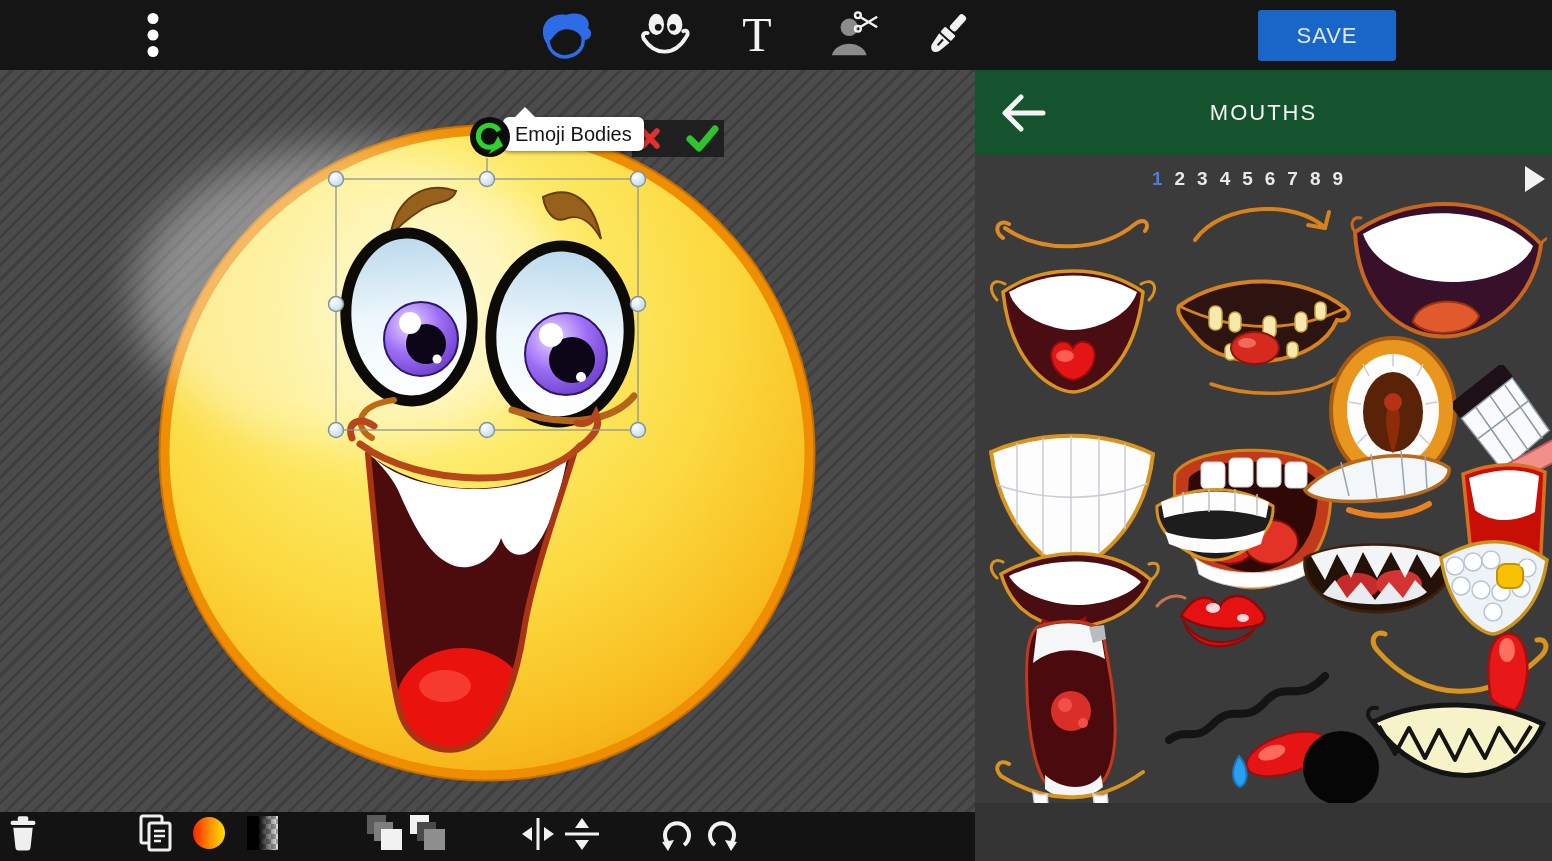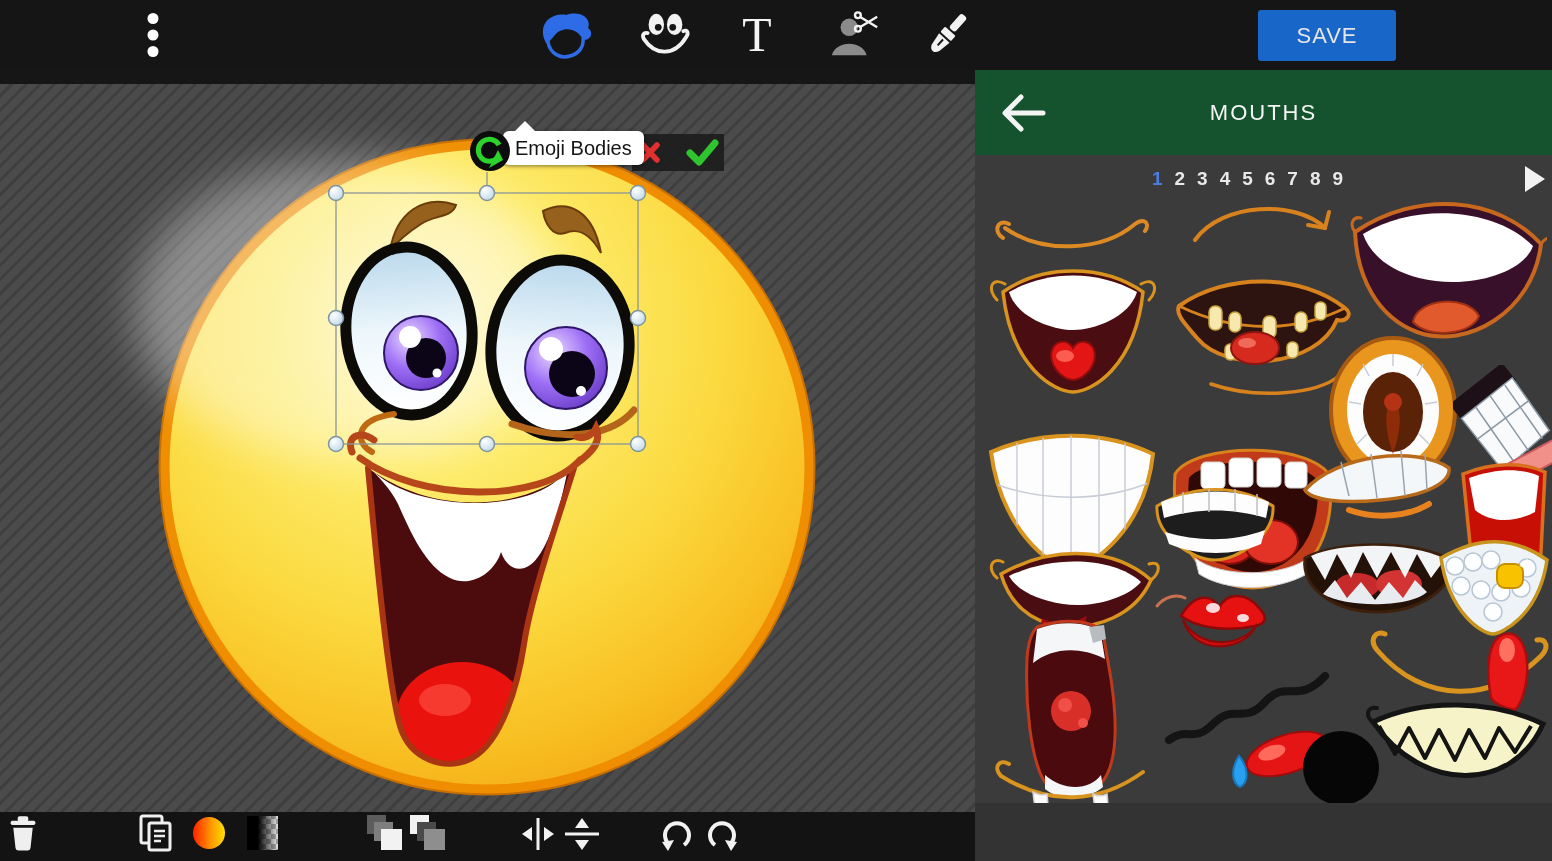--- a/index.html
+++ b/index.html
@@ -5,21 +5,21 @@
   html,body{margin:0;padding:0;background:#161616;}
   body{width:1552px;height:861px;position:relative;overflow:hidden;
        font-family:"Liberation Sans", sans-serif; -webkit-font-smoothing:antialiased;}
   .abs{position:absolute;}
   
   #topbar{left:0;top:0;width:1552px;height:70px;background:#151515;}
   .toolbtn{top:8px;width:54px;height:54px;display:flex;align-items:center;justify-content:center;cursor:pointer;}
   #save-btn{left:1258px;top:10px;width:138px;height:51px;border:none;border-radius:3px;
             color:#e5e5e5;font-size:22px;letter-spacing:1px;font-family:"Liberation Sans",sans-serif;cursor:pointer;}
   
-  #canvas{left:0;top:84px;width:975px;height:742px;overflow:hidden;
+  #canvas{left:0;top:70px;width:975px;height:742px;overflow:hidden;
       background:repeating-linear-gradient(135deg,#4b4b4b 0px,#4b4b4b 7px,#3f3f3f 7px,#3f3f3f 10px);}
   #tooltip{left:503px;top:47px;height:34px;background:#fff;border-radius:6px;padding:0 12px;
       display:flex;align-items:center;font-size:20px;color:#141414;z-index:3;
       box-shadow:0 1px 4px rgba(0,0,0,.5);white-space:nowrap;}
   #tooltip:before{content:"";position:absolute;top:-10px;left:12px;border:10px solid transparent;
       border-bottom-color:#fff;border-top:none;}
   #confirm-bar{left:632px;top:50px;width:92px;height:37px;background:rgba(26,26,26,.87);z-index:2;}
   #rotate-handle{left:468px;top:45px;width:44px;height:44px;z-index:4;cursor:grab;}
   
   #bottombar{left:0;top:812px;width:975px;height:49px;background:#131313;}

